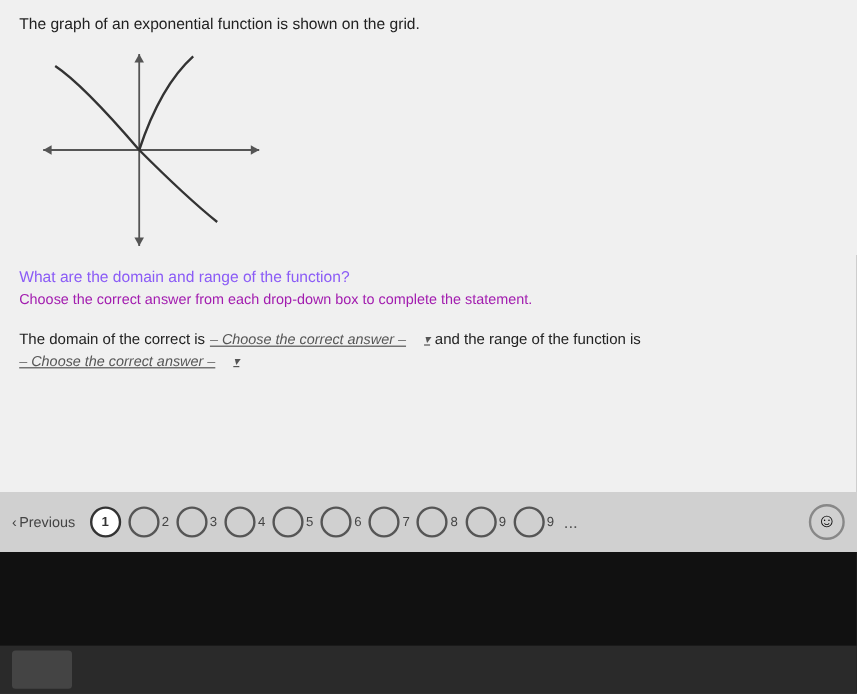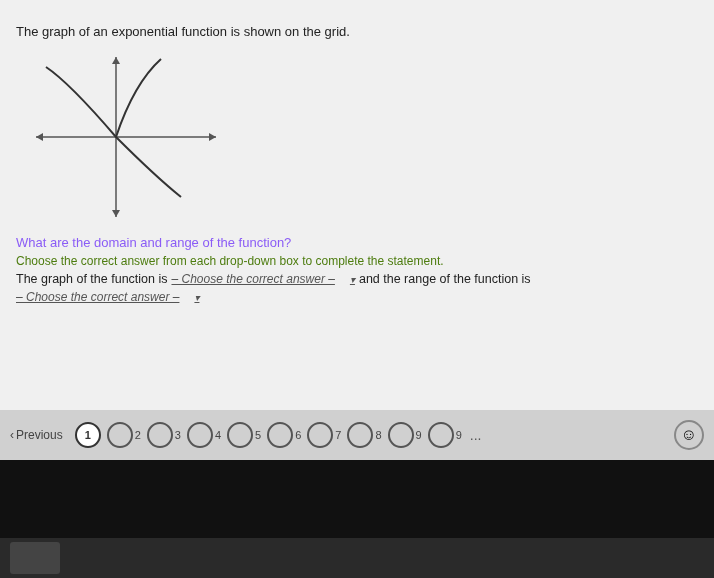--- a/index.html
+++ b/index.html
@@ -8,21 +8,21 @@
       height: 578px;
       background: #1a1a1a;
       font-family: Arial, sans-serif;
       overflow: hidden;
     }
     .main-content {
       background: #f0f0f0;
       width: 714px;
       height: 460px;
       position: relative;
-      padding: 24px 16px 10px 16px;
+      padding: 12px 16px 10px 16px;
     }
     .question-title {
       font-size: 13px;
       color: #222;
       margin-bottom: 8px;
     }
     .graph-container {
       width: 220px;
       height: 180px;
       margin: 0 auto 8px 0;
@@ -33,22 +33,22 @@
       height: 180px;
     }
     .question-prompt {
       font-size: 13px;
       color: #8b5cf6;
       margin-bottom: 4px;
       font-weight: 500;
     }
     .instruction {
       font-size: 12px;
-      color: #4d7c0f;
-      margin-bottom: 4px;
+      color: #a21caf;
+      margin-bottom: 20px;
     }
     .statement-row {
       font-size: 12.5px;
       color: #222;
       display: flex;
       align-items: center;
       flex-wrap: wrap;
       gap: 4px;
       margin-bottom: 0;
     }
@@ -182,21 +182,21 @@
       <path d="M 30,20 C 45,30 70,55 100,90 C 120,110 140,130 165,150" stroke="#333" stroke-width="2" fill="none"></path>
 
       <path d="M 100,90 C 110,60 125,30 145,12" stroke="#333" stroke-width="2" fill="none"></path>
     </svg>
   </div>
 
   <div class="question-prompt">What are the domain and range of the function?</div>
   <div class="instruction">Choose the correct answer from each drop-down box to complete the statement.</div>
 
   <div class="statement-row">
-    <span>The graph of the function is</span>
+    <span>The domain of the correct is</span>
     <span class="dropdown-link">
       <span>– Choose the correct answer –</span>
       <span class="dropdown-arrow">▾</span>
     </span>
     <span>and the range of the function is</span>
     <span class="dropdown-link">
       <span>– Choose the correct answer –</span>
       <span class="dropdown-arrow">▾</span>
     </span>
   </div>

